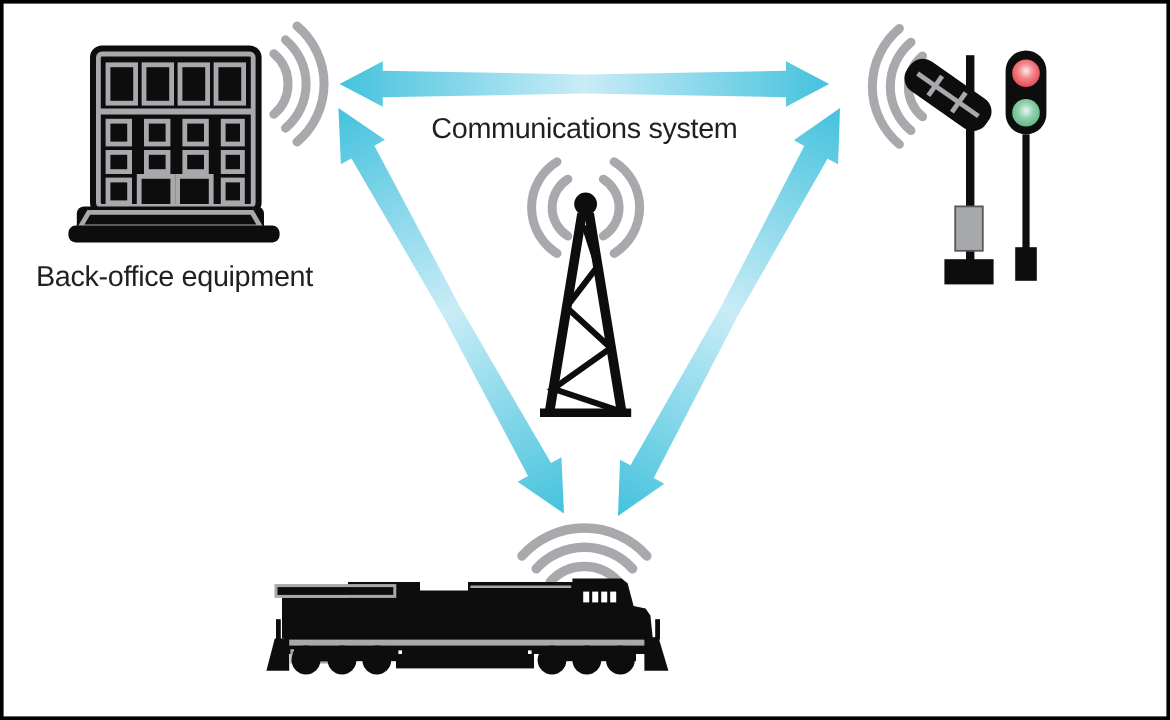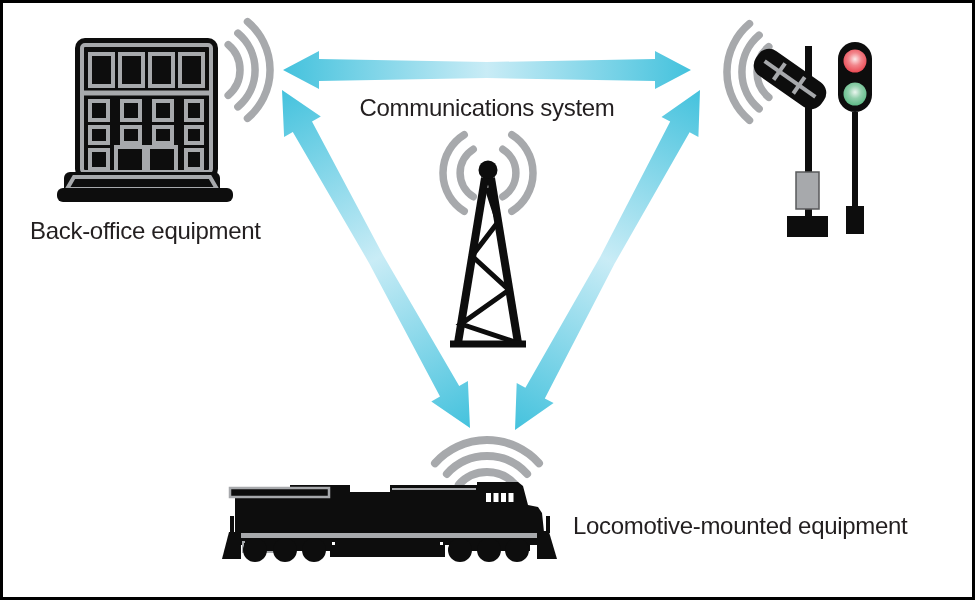--- a/index.html
+++ b/index.html
@@ -184,14 +184,13 @@
       <rect class="blk" x="230" y="516" width="4" height="17"></rect>
       <rect class="blk" x="546" y="516" width="4" height="17"></rect>
     </g>
   </svg>
 
   <div class="label" style="left:30px; top:217px;">Back-office equipment</div>
 
   <div class="label centered" style="left:337px; top:94px; width:300px;">Communications system</div>
 
 
-  <div class="label" style="left:573px; top:512px;">Locomotive-mounted equipment</div>
 </div>
 
 </body></html>

